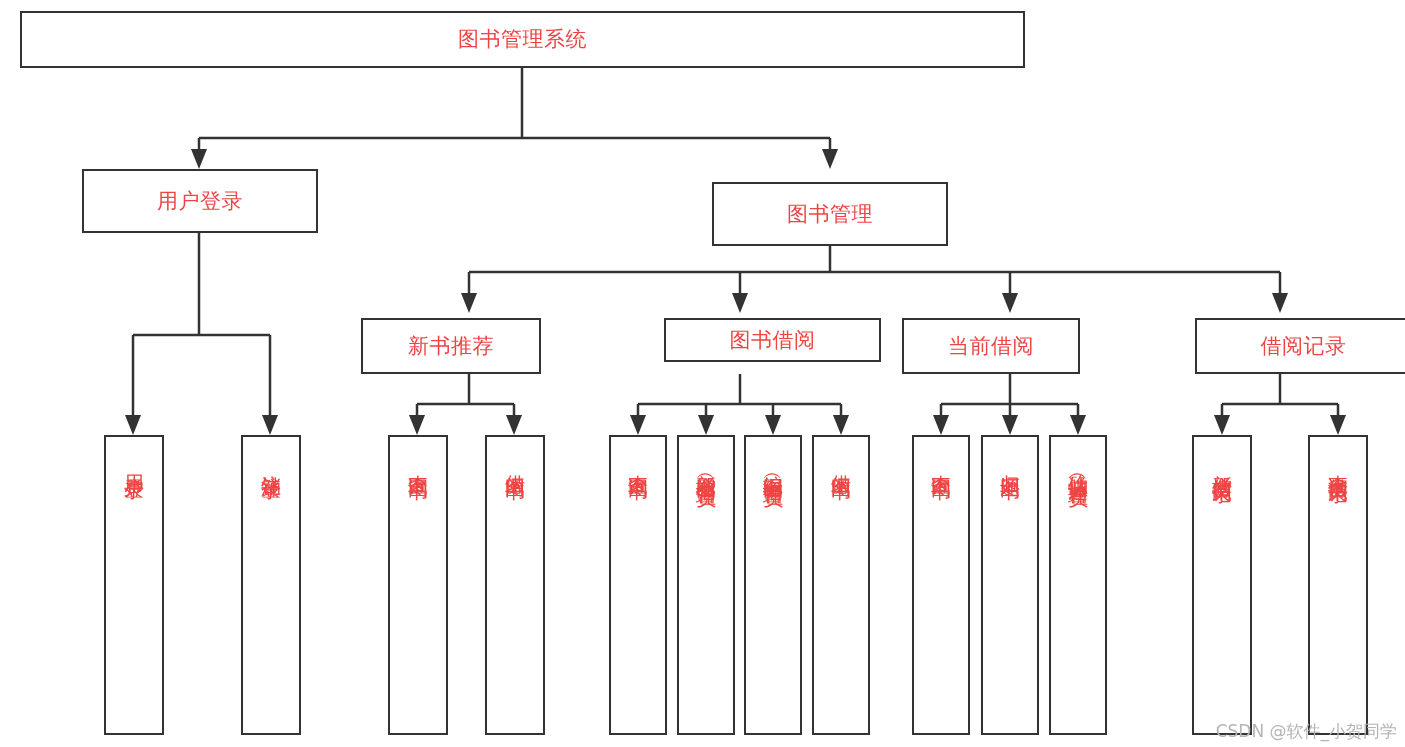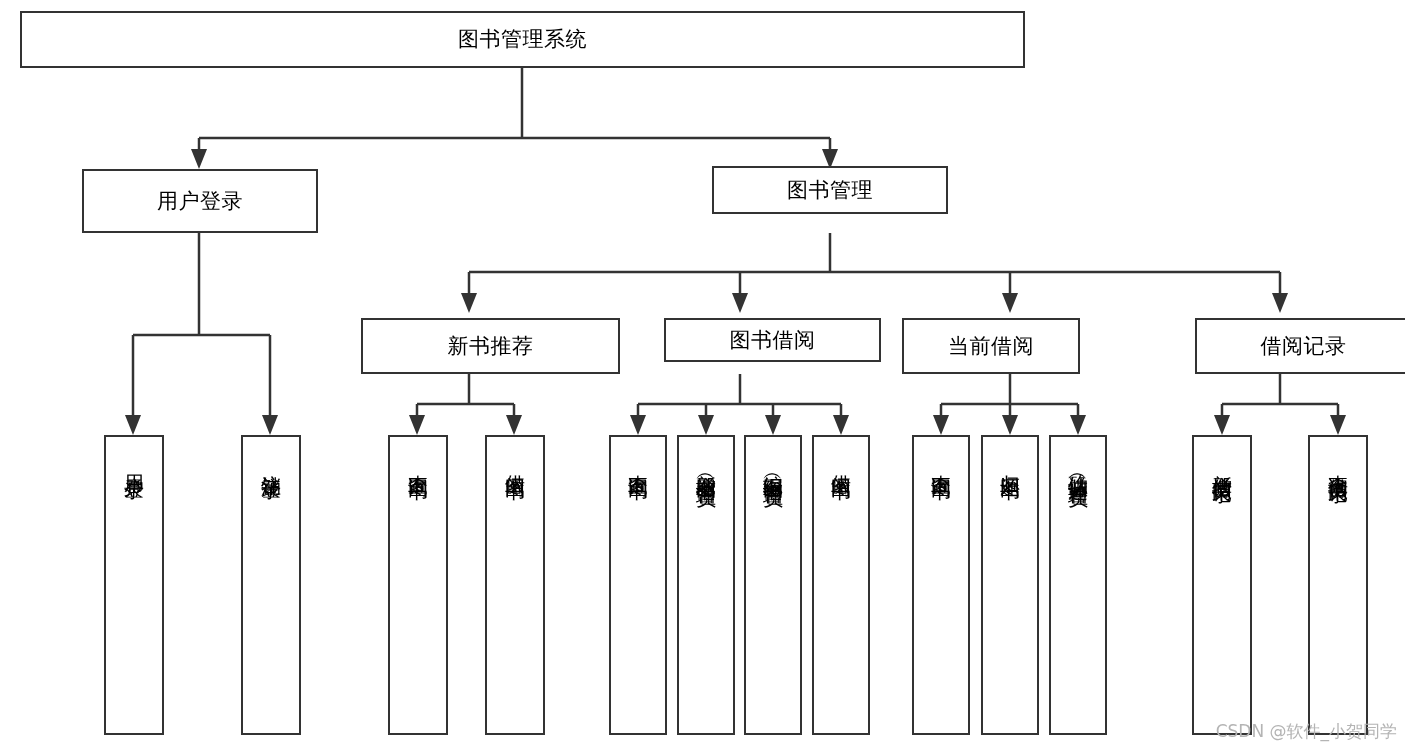--- a/index.html
+++ b/index.html
@@ -24,21 +24,21 @@
   .node-box {
     position: absolute;
     box-sizing: border-box;
     background: #ffffff;
     border: 2.5px solid #333333;
     display: flex;
     align-items: center;
     justify-content: center;
   }
   .node-label {
-    color: #000000;
+    color: #ef4444;
     font-size: 21px;
     line-height: 1.18;
     letter-spacing: 0.5px;
     white-space: nowrap;
     user-select: none;
   }
   .node-box.leaf {
     align-items: flex-start;
     justify-content: center;
     padding-top: 22px;
@@ -149,25 +149,25 @@
     <polygon points="1338,435 1330,415 1346,415"></polygon>
   </svg>
 
   <div class="node-box" style="left:20px; top:11px; width:1005px; height:57px;">
     <span class="node-label">图书管理系统</span>
   </div>
 
   <div class="node-box" style="left:82px; top:169px; width:236px; height:64px;">
     <span class="node-label">用户登录</span>
   </div>
-  <div class="node-box" style="left:712px; top:166px; width:236px; height:48px;">
+  <div class="node-box" style="left:712px; top:182px; width:236px; height:64px;">
     <span class="node-label">图书管理</span>
   </div>
 
-  <div class="node-box" style="left:361px; top:318px; width:259px; height:56px;">
+  <div class="node-box" style="left:361px; top:318px; width:180px; height:56px;">
     <span class="node-label">新书推荐</span>
   </div>
   <div class="node-box" style="left:664px; top:318px; width:217px; height:44px;">
     <span class="node-label">图书借阅</span>
   </div>
   <div class="node-box" style="left:902px; top:318px; width:178px; height:56px;">
     <span class="node-label">当前借阅</span>
   </div>
   <div class="node-box" style="left:1195px; top:318px; width:217px; height:56px;justify-content:center;">
     <span class="node-label">借阅记录</span>

